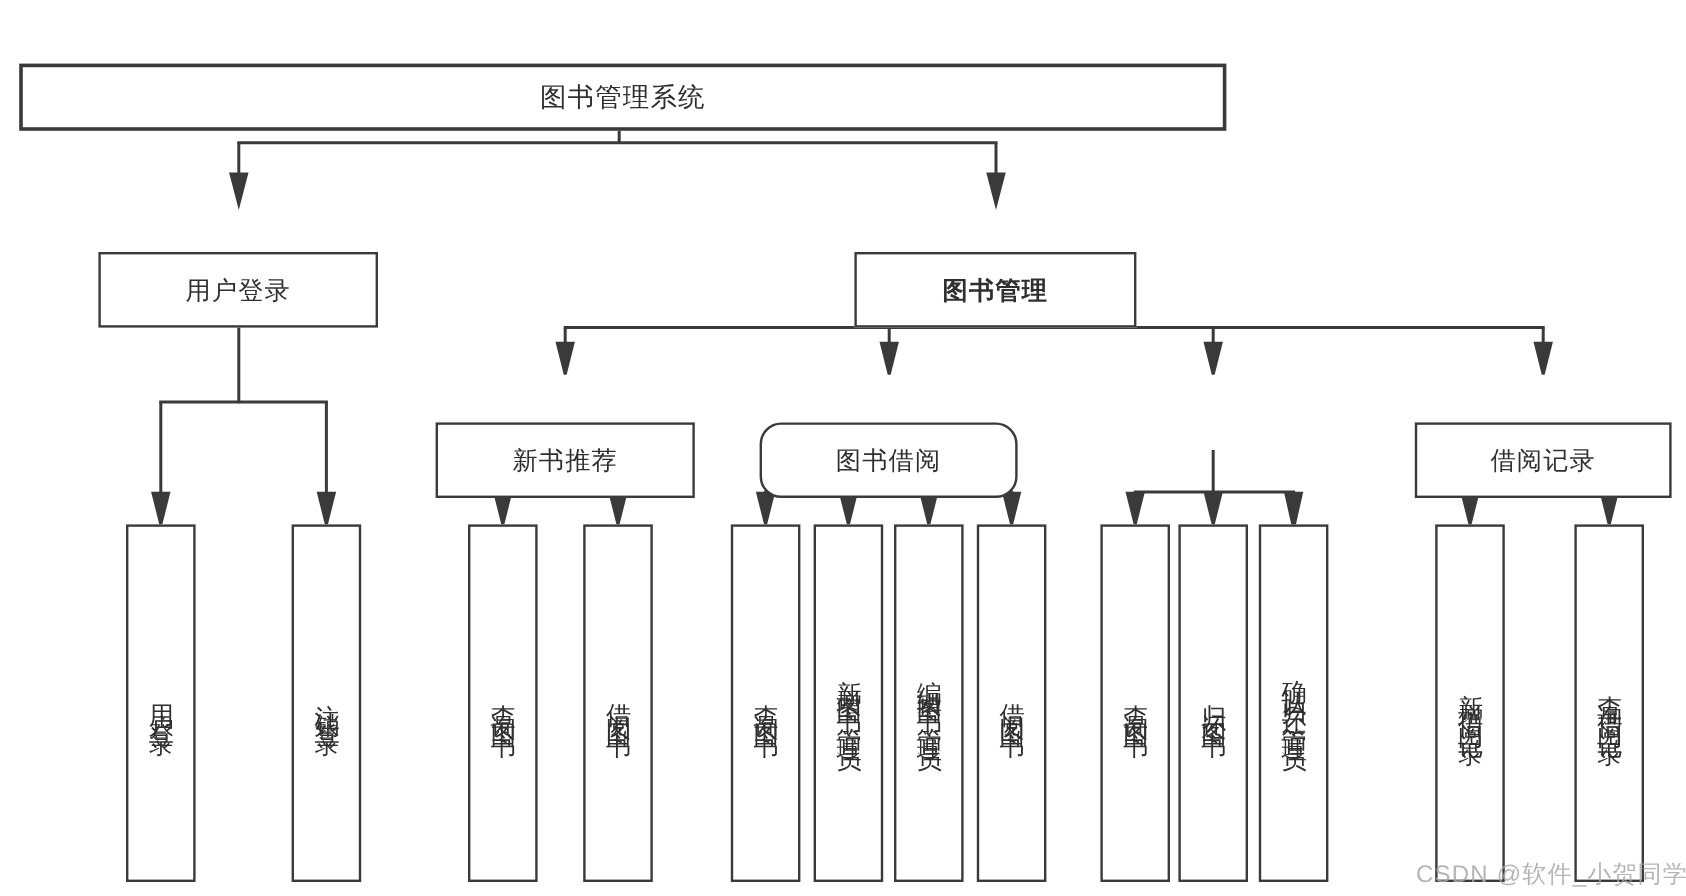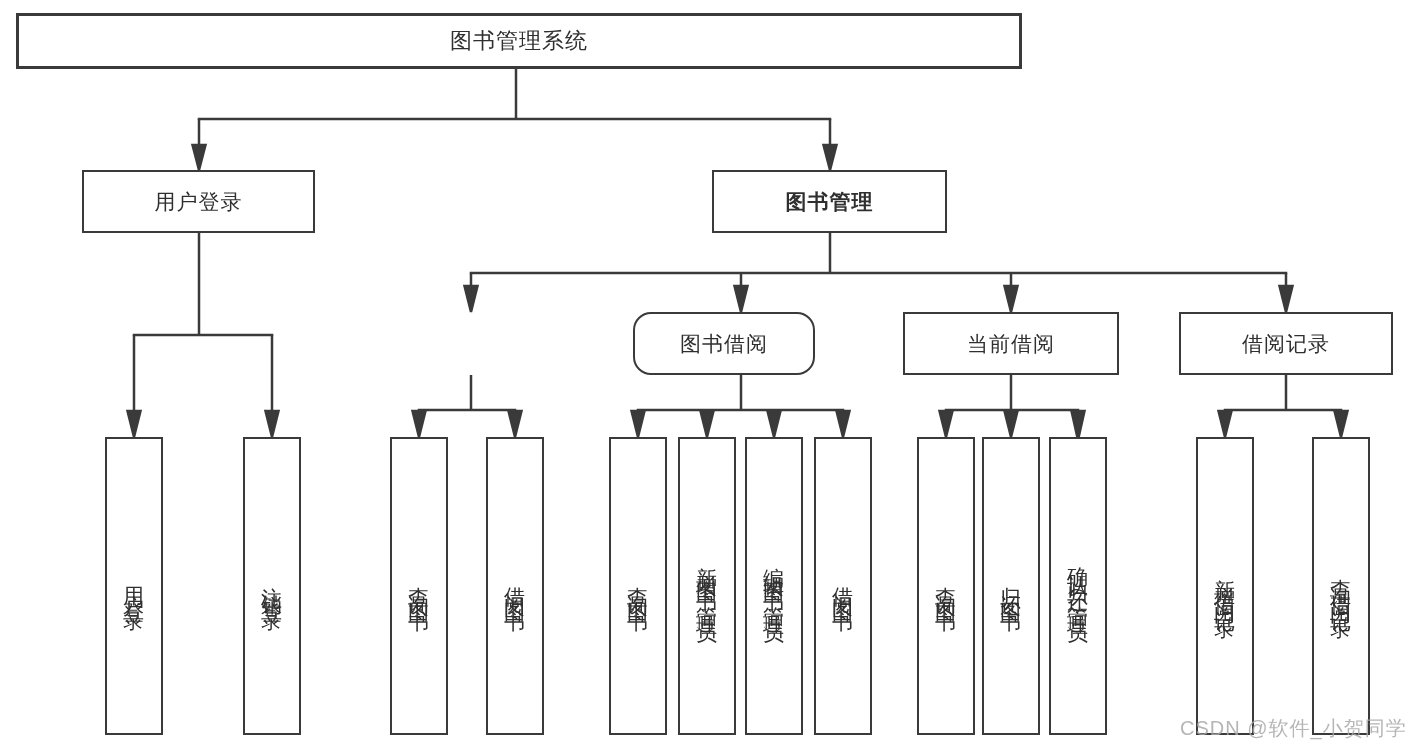--- a/index.html
+++ b/index.html
@@ -27,32 +27,33 @@
     position: absolute;
     box-sizing: border-box;
     background: #ffffff;
     border: 2.5px solid var(--line, #3a3a3a);
     display: flex;
     align-items: center;
     justify-content: center;
     font-size: 21px;
     letter-spacing: 1px;
     white-space: nowrap;
+    margin-top: 40px;
   }
   .root {
     left: 16px; top: 13px; width: 1006px; height: 56px;
     border-width: 3px;
     font-size: 22px;
   }
   .lvl2 { top: 170px; height: 63px; }
   .n-user-login    { left: 82px;  width: 233px; }
   .n-book-mgmt     { left: 712px; width: 235px; font-weight: bold; }
   .lvl3 { top: 312px; height: 63px; }
   .n-new-book      { left: 363px;  width: 216px; }
-  .n-book-borrow   { left: 633px;  width: 182px; border-radius: 18px; }
+  .n-book-borrow   { left: 633px;  width: 215px; border-radius: 18px; }
   .n-current       { left: 903px;  width: 216px; }
   .n-record        { left: 1179px; width: 214px; }
   .leaf {
     position: absolute;
     box-sizing: border-box;
     top: 437px;
     width: 58px;
     height: 298px;
     background: #ffffff;
     border: 2.5px solid var(--line, #3a3a3a);
@@ -157,22 +158,22 @@
       <line x1="1341" y1="410" x2="1341" y2="415"></line>
       <polygon points="1334.5,411 1347.5,411 1341,437"></polygon>
     </g>
   </svg>
 
   <div class="box root">图书管理系统</div>
 
   <div class="box lvl2 n-user-login">用户登录</div>
   <div class="box lvl2 n-book-mgmt">图书管理</div>
 
+  <div class="box lvl3 n-new-book">新书推荐</div>
   <div class="box lvl3 n-book-borrow">图书借阅</div>
-  <div class="box lvl3 n-current">当前借阅</div>
   <div class="box lvl3 n-record">借阅记录</div>
 
   <div class="leaf l1">用户登录</div>
   <div class="leaf l2">注销登录</div>
 
   <div class="leaf l3">查询图书</div>
   <div class="leaf l4">借阅图书</div>
 
   <div class="leaf l5">查询图书</div>
   <div class="leaf l6">新增图书（管理员）</div>

